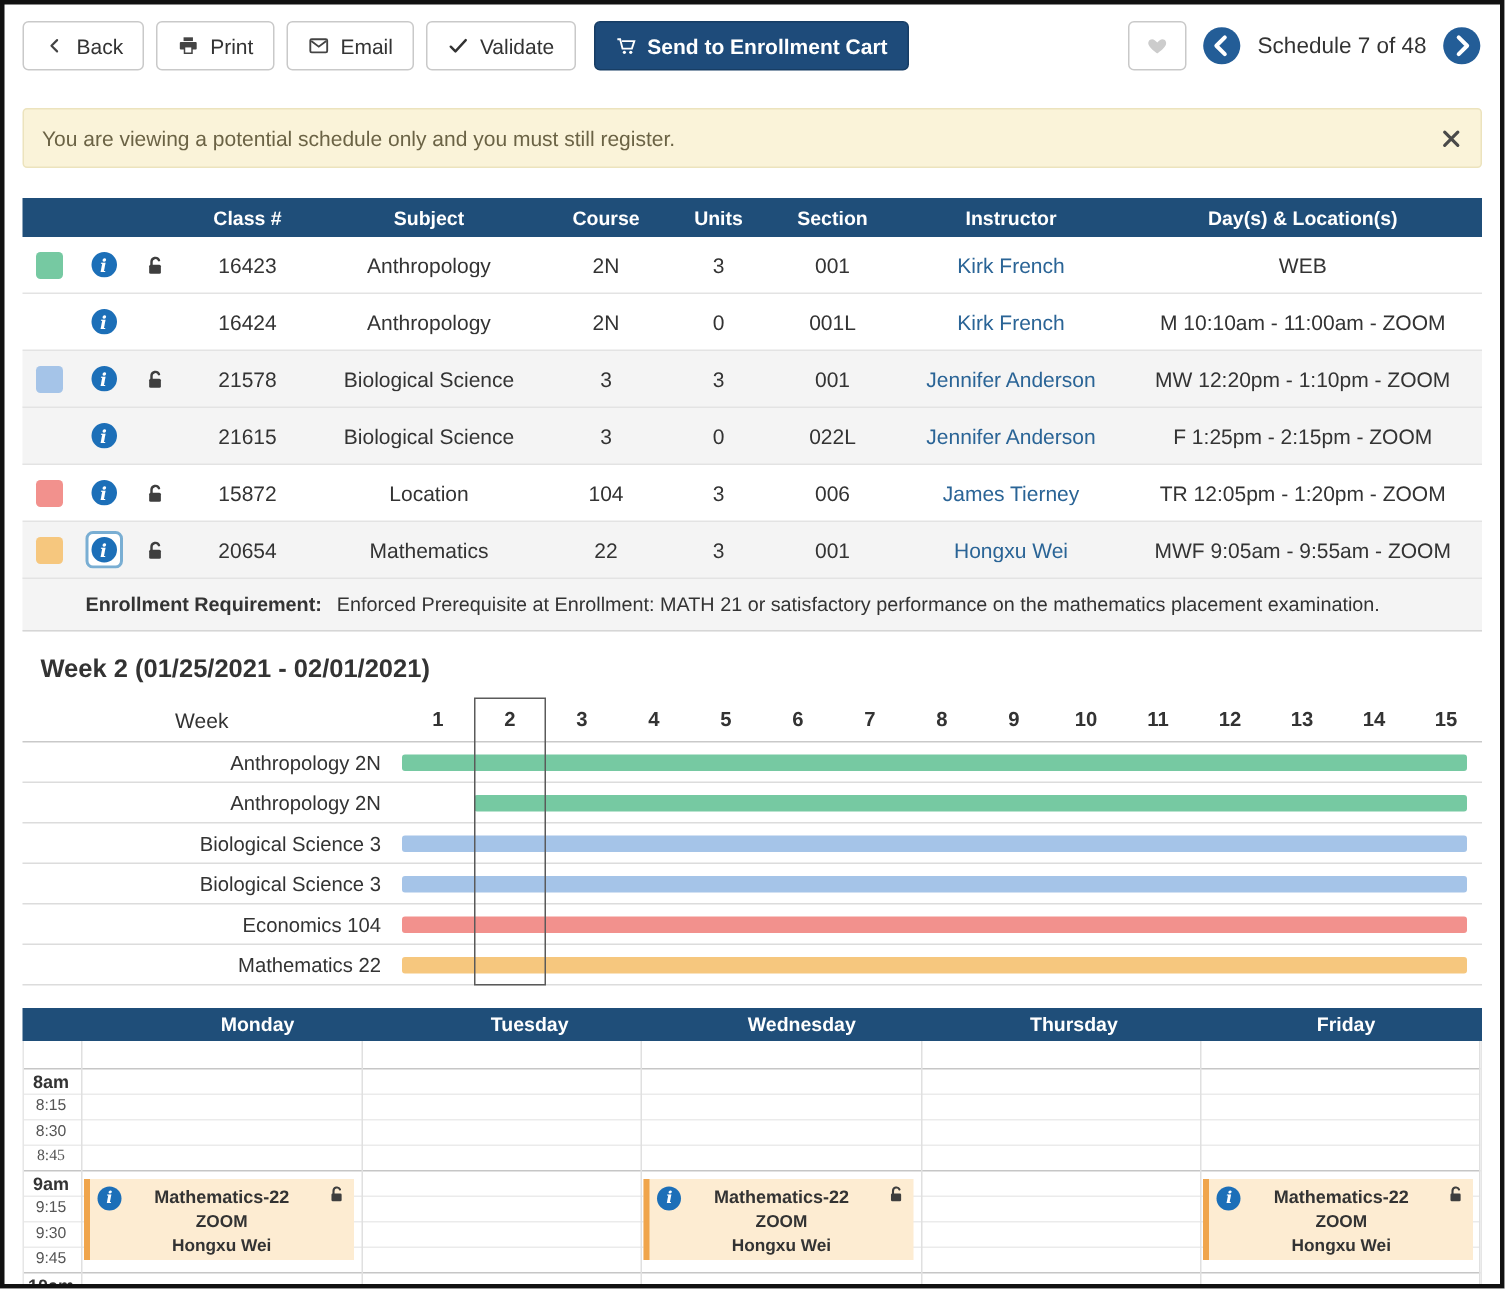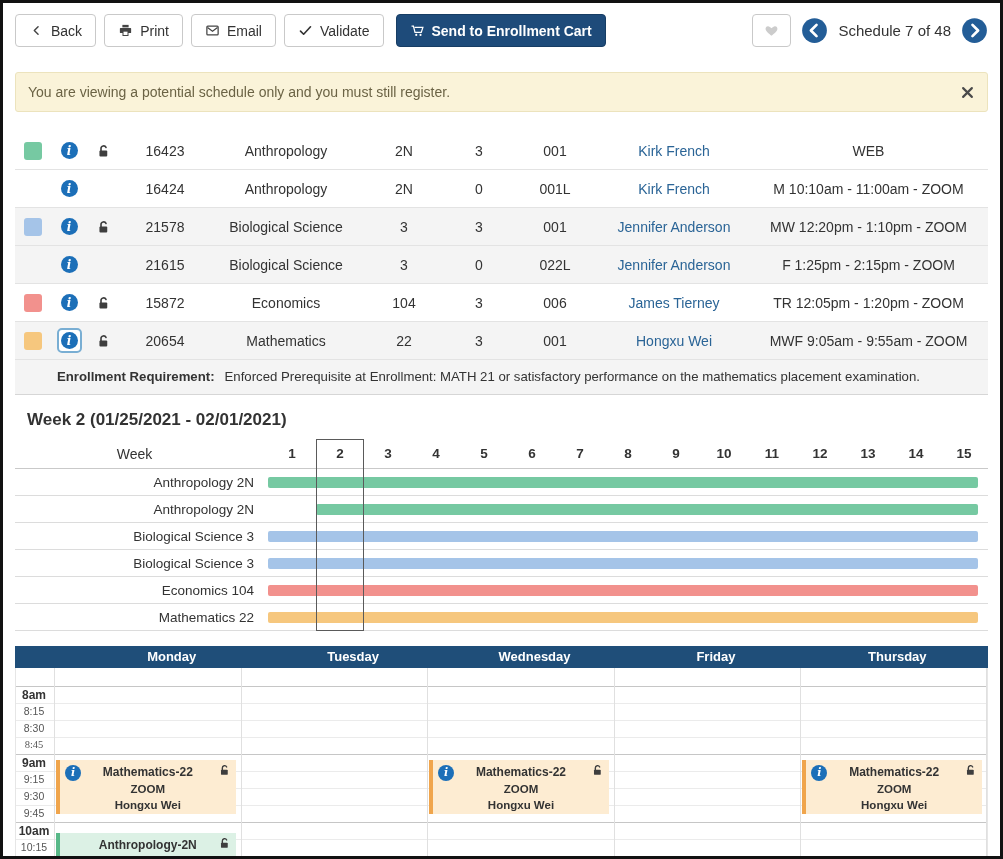--- a/index.html
+++ b/index.html
@@ -149,20 +149,32 @@
   <div class="banner">
     <span>You are viewing a potential schedule only and you must still register.</span>
     <button class="banner-close">
       <svg viewBox="0 0 24 24">
           <path d="M5 5l14 14M19 5L5 19" stroke="#4a4a4a" stroke-width="3.4" stroke-linecap="round"></path>
         </svg>
     </button>
   </div>
 
   <div class="classes-table">
+    <div class="ct-grid ct-header" id="ct-header">
+        <div class="ct-cell"></div>
+        <div class="ct-cell"></div>
+        <div class="ct-cell"></div>
+        <div class="ct-cell">Class #</div>
+        <div class="ct-cell">Subject</div>
+        <div class="ct-cell">Course</div>
+        <div class="ct-cell">Units</div>
+        <div class="ct-cell">Section</div>
+        <div class="ct-cell">Instructor</div>
+        <div class="ct-cell">Day(s) &amp; Location(s)</div>
+      </div>
     <div id="ct-body">
         <div class="ct-grid ct-row">
           <div class="ct-cell"><span class="swatch" style="background: rgb(118, 201, 162);"></span></div>
           <div class="ct-cell"><span class="info-icon">i</span></div>
           <div class="ct-cell"><span class="lock-icon">
               <svg viewBox="0 0 24 24">
                 <path d="M8 11V7.3a4.2 4.2 0 0 1 8-1.8" fill="none" stroke="#3e3e3e" stroke-width="2.6" stroke-linecap="round"></path>
                 <rect x="5.5" y="10.5" width="12.5" height="9.5" rx="1.6" fill="#3e3e3e"></rect>
               </svg>
             </span></div>
@@ -218,21 +230,21 @@
         <div class="ct-grid ct-row">
           <div class="ct-cell"><span class="swatch" style="background: rgb(242, 145, 141);"></span></div>
           <div class="ct-cell"><span class="info-icon">i</span></div>
           <div class="ct-cell"><span class="lock-icon">
               <svg viewBox="0 0 24 24">
                 <path d="M8 11V7.3a4.2 4.2 0 0 1 8-1.8" fill="none" stroke="#3e3e3e" stroke-width="2.6" stroke-linecap="round"></path>
                 <rect x="5.5" y="10.5" width="12.5" height="9.5" rx="1.6" fill="#3e3e3e"></rect>
               </svg>
             </span></div>
           <div class="ct-cell">15872</div>
-          <div class="ct-cell">Economics</div>
+          <div class="ct-cell">Location</div>
           <div class="ct-cell">104</div>
           <div class="ct-cell">3</div>
           <div class="ct-cell">006</div>
           <div class="ct-cell"><a class="instructor-link">James Tierney</a></div>
           <div class="ct-cell">TR 12:05pm - 1:20pm - ZOOM</div>
         </div>
         <div class="ct-grid ct-row shaded">
           <div class="ct-cell"><span class="swatch" style="background: rgb(246, 199, 126);"></span></div>
           <div class="ct-cell"><span class="focus-ring">
               <span class="info-icon">i</span>
@@ -310,22 +322,22 @@
     </div>
   </div>
 
   <div class="calendar">
     <div class="cal-header">
       <div class="cal-spacer"></div>
       <div style="display:flex;flex:1" id="cal-days">
           <div class="cal-day">Monday</div>
           <div class="cal-day">Tuesday</div>
           <div class="cal-day">Wednesday</div>
+          <div class="cal-day">Thursday</div>
           <div class="cal-day">Friday</div>
-          <div class="cal-day">Thursday</div>
         </div>
     </div>
     <div class="cal-body" id="cal-body">
         <div class="cal-line hour" style="top: 18px;"></div>
         <div class="cal-tlabel hour" style="top: 20px;">8am</div>
         <div class="cal-line" style="top: 35px;"></div>
         <div class="cal-tlabel" style="top: 37px;">8:15</div>
         <div class="cal-line" style="top: 52px;"></div>
         <div class="cal-tlabel" style="top: 54px;">8:30</div>
         <div class="cal-line" style="top: 69px;"></div>

